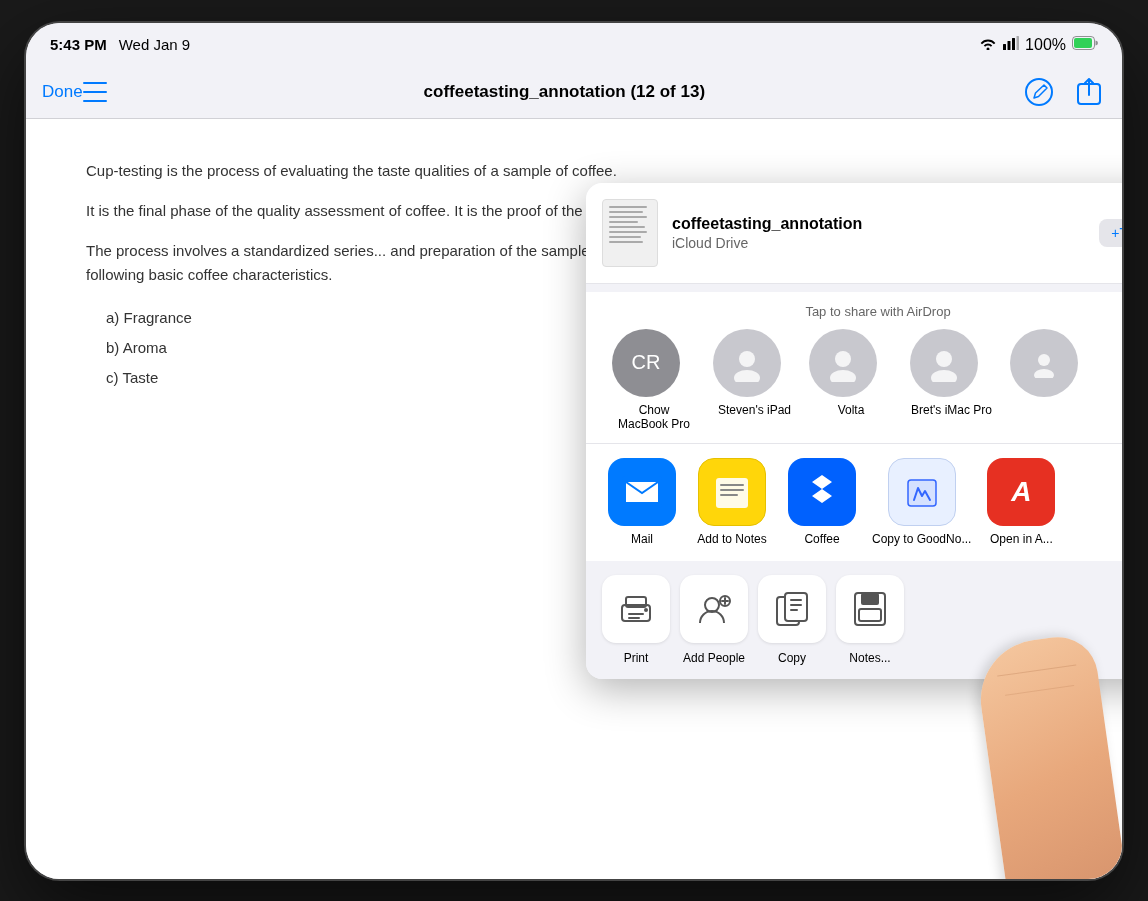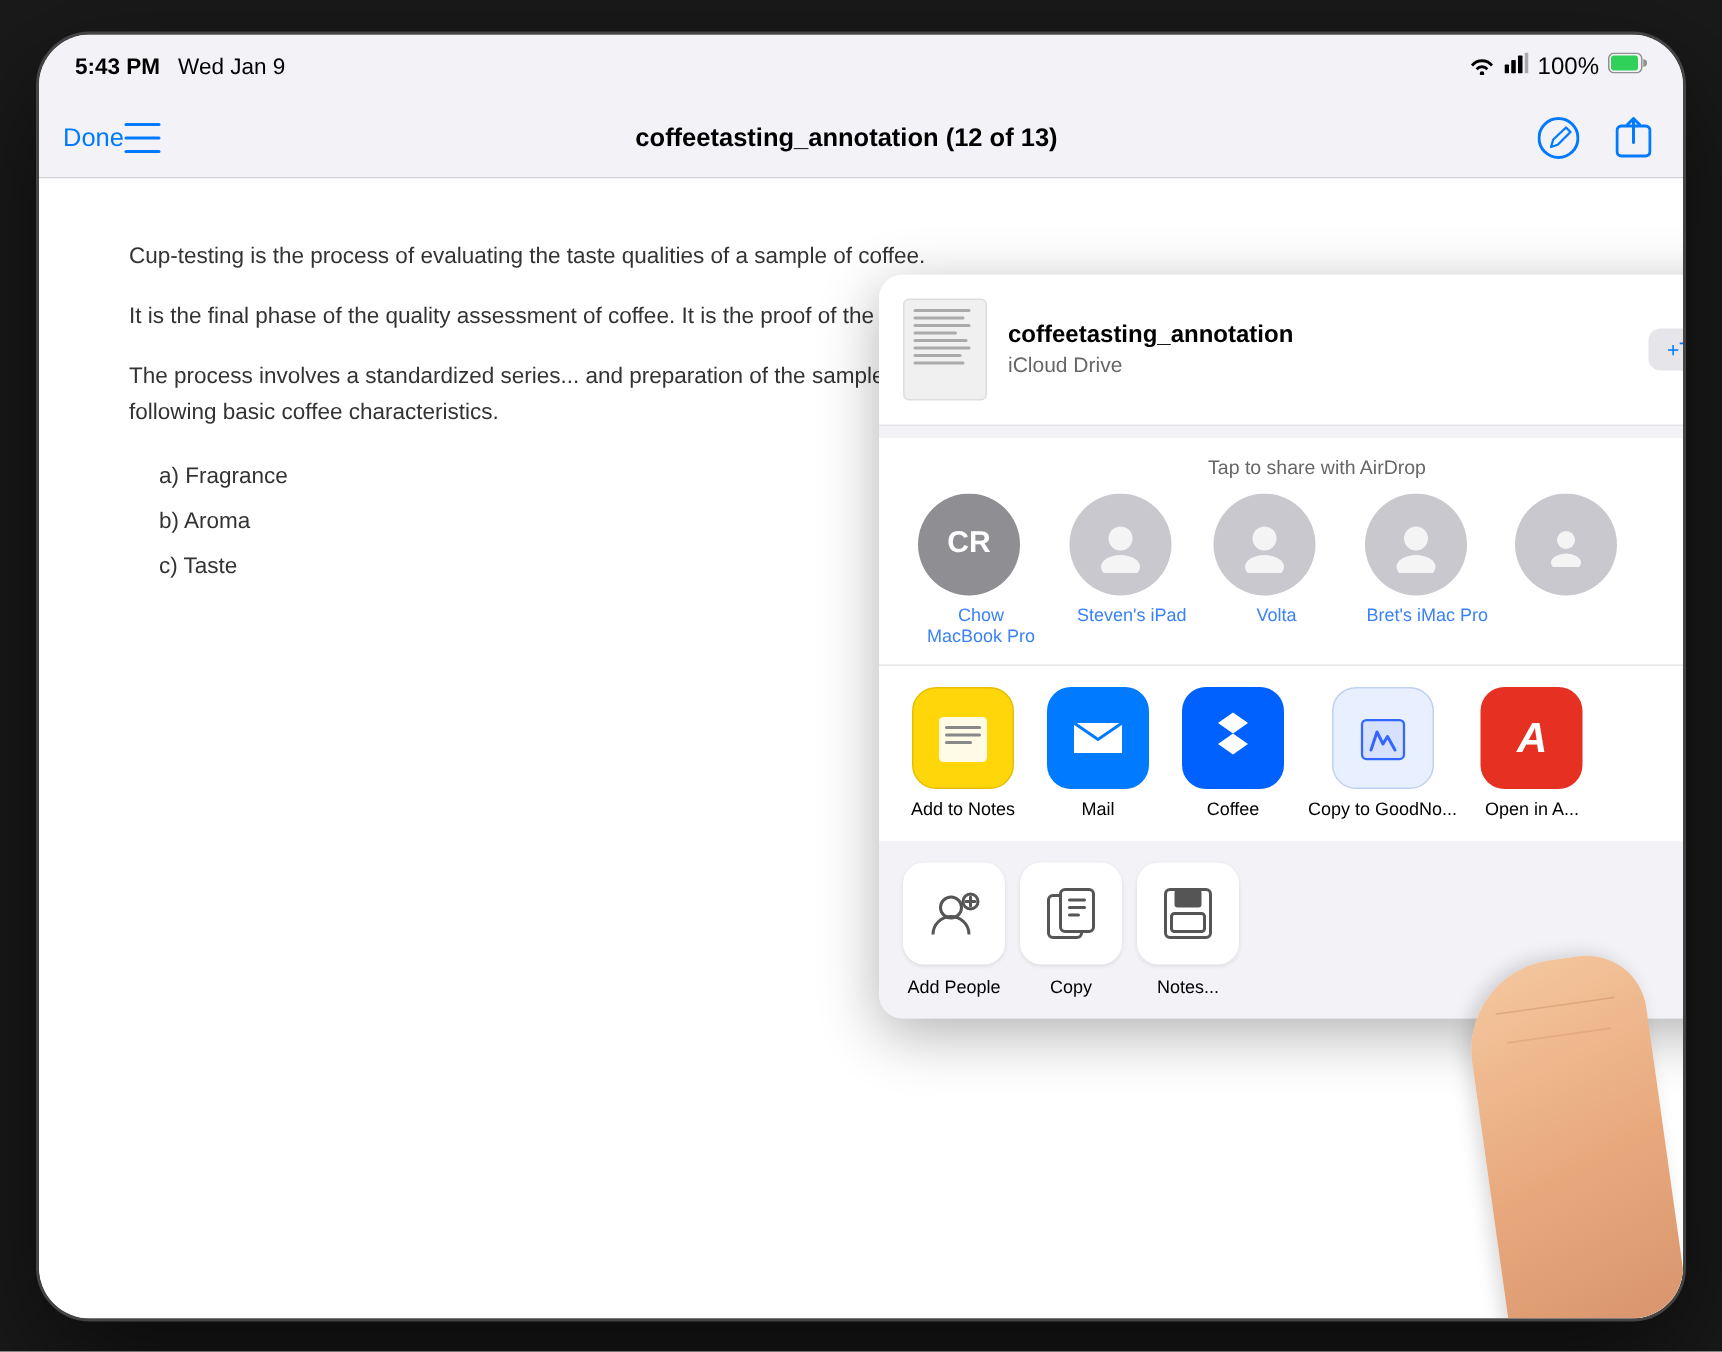--- a/index.html
+++ b/index.html
@@ -235,29 +235,29 @@
     }
     .contact-avatar {
       width: 68px;
       height: 68px;
       border-radius: 50%;
       background: #c8c8ce;
       display: flex;
       align-items: center;
       justify-content: center;
       font-size: 22px;
-      font-weight: 700;
+      font-weight: 400;
       color: #fff;
     }
     .contact-avatar.initials {
       font-size: 20px;
     }
     .contact-name {
       font-size: 12px;
-      color: #3b82f6;
+      color: #000000;
       text-align: center;
       line-height: 1.2;
       margin-left: 16px;
     }
 
     
     .app-icons-row {
       background: #fff;
       padding: 14px 16px;
       display: flex;
@@ -497,43 +497,43 @@
               </svg>
             </div>
           </div>
 
         </div>
       </div>
 
       <div class="app-icons-row">
 
         <div class="app-item">
+          <div class="app-icon mail">
+            <svg width="40" height="32" viewBox="0 0 40 32" fill="none">
+              <rect width="40" height="32" rx="4" fill="#007aff"></rect>
+              <path d="M4 6h32v20H4V6z" fill="white"></path>
+              <path d="M4 6l16 11L36 6" stroke="#007aff" stroke-width="2"></path>
+            </svg>
+          </div>
+          <div class="app-label">Mail</div>
+        </div>
+
+        <div class="app-item">
           <div class="app-icon notes" style="background:#ffd60a; border:1px solid #e6c000;">
             <svg width="44" height="44" viewBox="0 0 44 44">
               <rect x="6" y="8" width="32" height="30" rx="3" fill="white" opacity="0.9"></rect>
               <rect x="10" y="14" width="24" height="2" rx="1" fill="#888"></rect>
               <rect x="10" y="19" width="24" height="2" rx="1" fill="#888"></rect>
               <rect x="10" y="24" width="18" height="2" rx="1" fill="#888"></rect>
             </svg>
           </div>
           <div class="app-label">Add to Notes</div>
         </div>
 
         <div class="app-item">
-          <div class="app-icon mail">
-            <svg width="40" height="32" viewBox="0 0 40 32" fill="none">
-              <rect width="40" height="32" rx="4" fill="#007aff"></rect>
-              <path d="M4 6h32v20H4V6z" fill="white"></path>
-              <path d="M4 6l16 11L36 6" stroke="#007aff" stroke-width="2"></path>
-            </svg>
-          </div>
-          <div class="app-label">Mail</div>
-        </div>
-
-        <div class="app-item">
           <div class="app-icon dropbox">
             <svg width="40" height="40" viewBox="0 0 40 40" fill="none">
               <path d="M10 10l10 7-10 7 10 7 10-7-10-7 10-7-10-7-10 7z" fill="white"></path>
               <path d="M20 24l10-7 10 7v2l-10 6-10-6v-2z" fill="white" opacity="0"></path>
             </svg>
           </div>
           <div class="app-label">Coffee</div>
         </div>
 
         <div class="app-item">
@@ -551,20 +551,32 @@
           <div class="app-icon acrobat">
             <span style="color:white;font-weight:900;font-size:28px;font-style:italic;">A</span>
           </div>
           <div class="app-label">Open in A...</div>
         </div>
 
       </div>
 
       <div class="action-row">
 
+        <div class="action-item">
+          <div class="action-btn">
+            <svg width="36" height="32" viewBox="0 0 36 32" fill="none">
+              <rect x="4" y="12" width="28" height="16" rx="3" stroke="#555" stroke-width="2"></rect>
+              <rect x="8" y="4" width="20" height="10" rx="2" stroke="#555" stroke-width="2"></rect>
+              <rect x="10" y="20" width="16" height="2" rx="1" fill="#555"></rect>
+              <rect x="10" y="24" width="12" height="2" rx="1" fill="#555"></rect>
+              <circle cx="28" cy="17" r="2" fill="#555"></circle>
+            </svg>
+          </div>
+          <div class="action-label">Print</div>
+        </div>
 
         <div class="action-item">
           <div class="action-btn">
             <svg width="36" height="36" viewBox="0 0 36 36" fill="none">
               <circle cx="16" cy="14" r="7" stroke="#555" stroke-width="2"></circle>
               <path d="M4 32c0-6.627 5.373-12 12-12h0c6.627 0 12 5.373 12 12" stroke="#555" stroke-width="2"></path>
               <circle cx="29" cy="10" r="5" stroke="#555" stroke-width="2"></circle>
               <path d="M29 7v6M26 10h6" stroke="#555" stroke-width="2" stroke-linecap="round"></path>
             </svg>
           </div>

